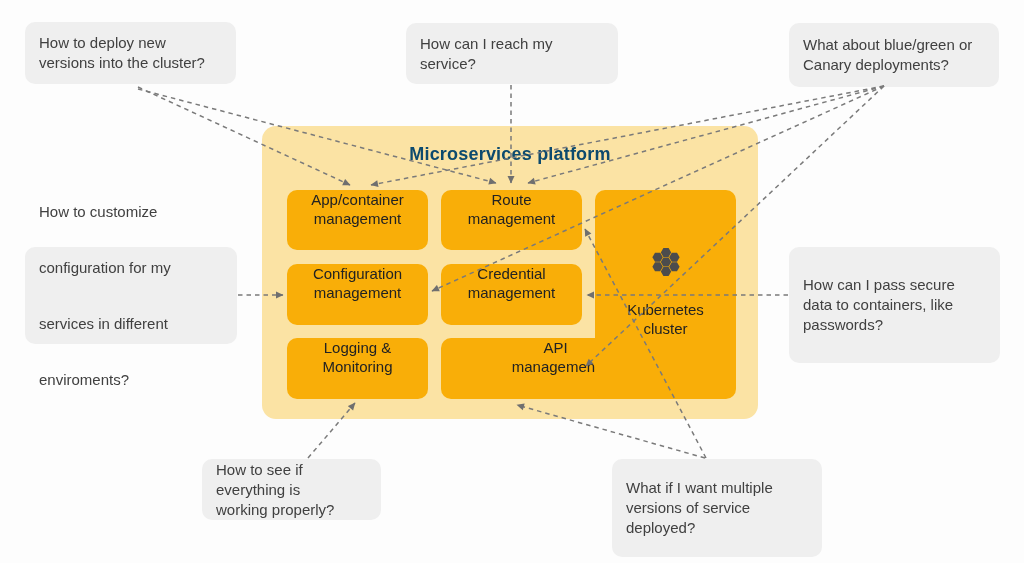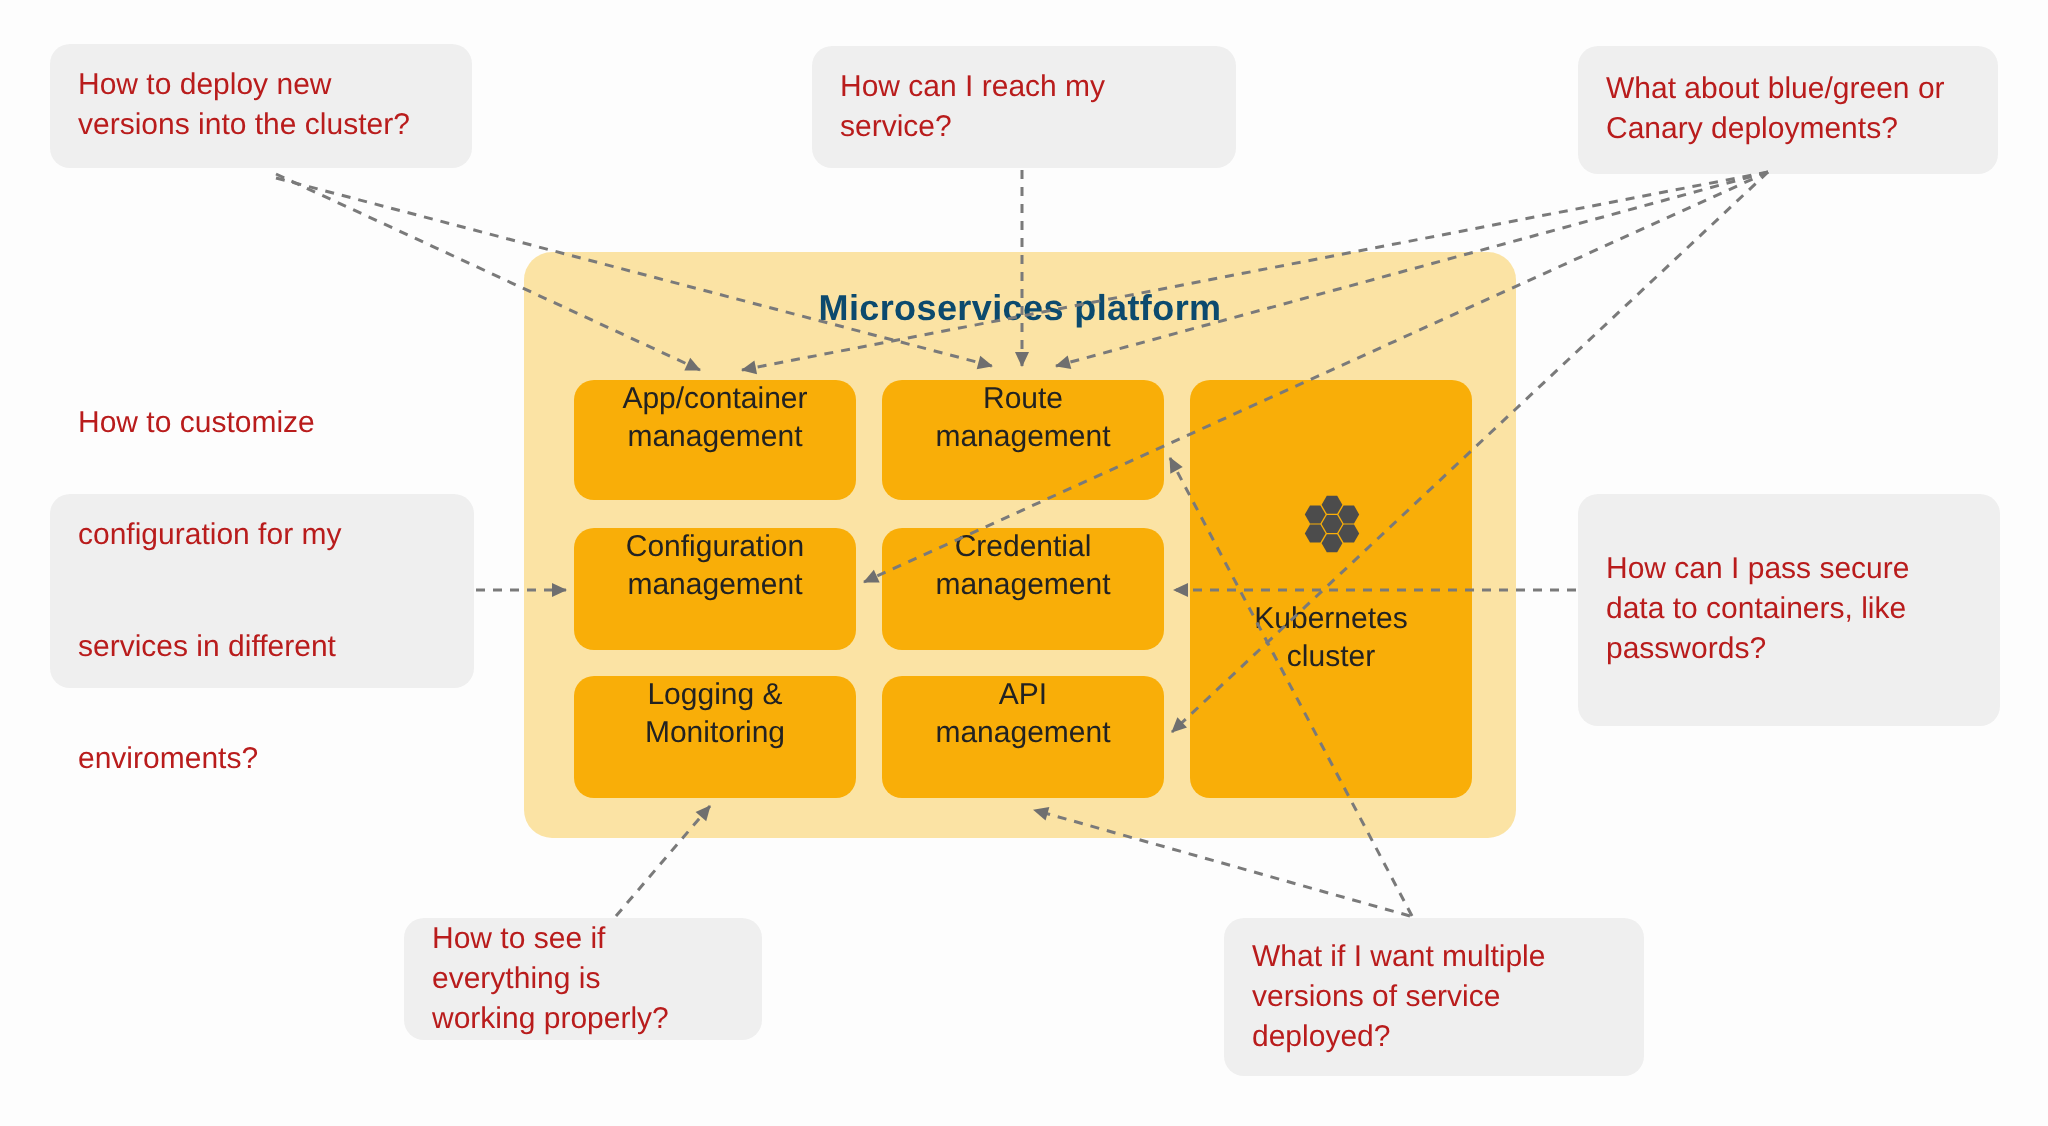--- a/index.html
+++ b/index.html
@@ -21,36 +21,36 @@
     position:absolute;width:141px;height:60px;background:#f9ae08;border-radius:10px;
     display:flex;flex-direction:column;align-items:center;justify-content:flex-start;
     font-size:15px;line-height:19px;color:#222;text-align:center;font-weight:500;
   }
   .pbox span{display:block;}
   .b-app   {left:25px; top:64px;}
   .b-route {left:179px;top:64px;}
   .b-config{left:25px; top:138px;height:61px;}
   .b-cred  {left:179px;top:138px;height:61px;}
   .b-log   {left:25px; top:212px;height:61px;}
-  .b-api   {left:179px;top:212px;height:61px;}
+  .b-api   {left:179px;top:212px;height:61px;padding-left:44px;}
   .b-k8s   {left:333px;top:64px;height:209px;justify-content:flex-start;padding-top:56px;box-sizing:border-box;}
   .b-k8s .k8s-label{margin-top:22px;}
   
   .callout{
     position:absolute;background:#efefef;border-radius:10px;box-sizing:border-box;
     padding:0 14px;display:flex;flex-direction:column;justify-content:center;
-    font-size:15px;line-height:20px;color:#b91c1c;z-index:2;
+    font-size:15px;line-height:20px;color:#404040;z-index:2;
   }
   .c-deploy    {left:25px; top:22px; width:211px;height:62px;}
   .c-reach     {left:406px;top:23px; width:212px;height:61px;}
   .c-bluegreen {left:789px;top:23px; width:210px;height:64px;}
   .c-customize {left:25px; top:247px;width:212px;height:97px;gap:36px;}
   .c-passsecure{left:789px;top:247px;width:211px;height:116px;}
   .c-monitoring{left:202px;top:459px;width:179px;height:61px;}
-  .c-versions  {left:612px;top:459px;width:210px;height:79px;}
+  .c-versions  {left:612px;top:459px;width:210px;height:98px;}
   
   .overlay{
     position:absolute;left:0;top:0;width:1024px;height:563px;
     z-index:10;pointer-events:none;
   }
   .overlay line{
     stroke:#7a7a7a;stroke-width:1.5;stroke-dasharray:4.5 4;fill:none;
   }
 </style>
 </head>

